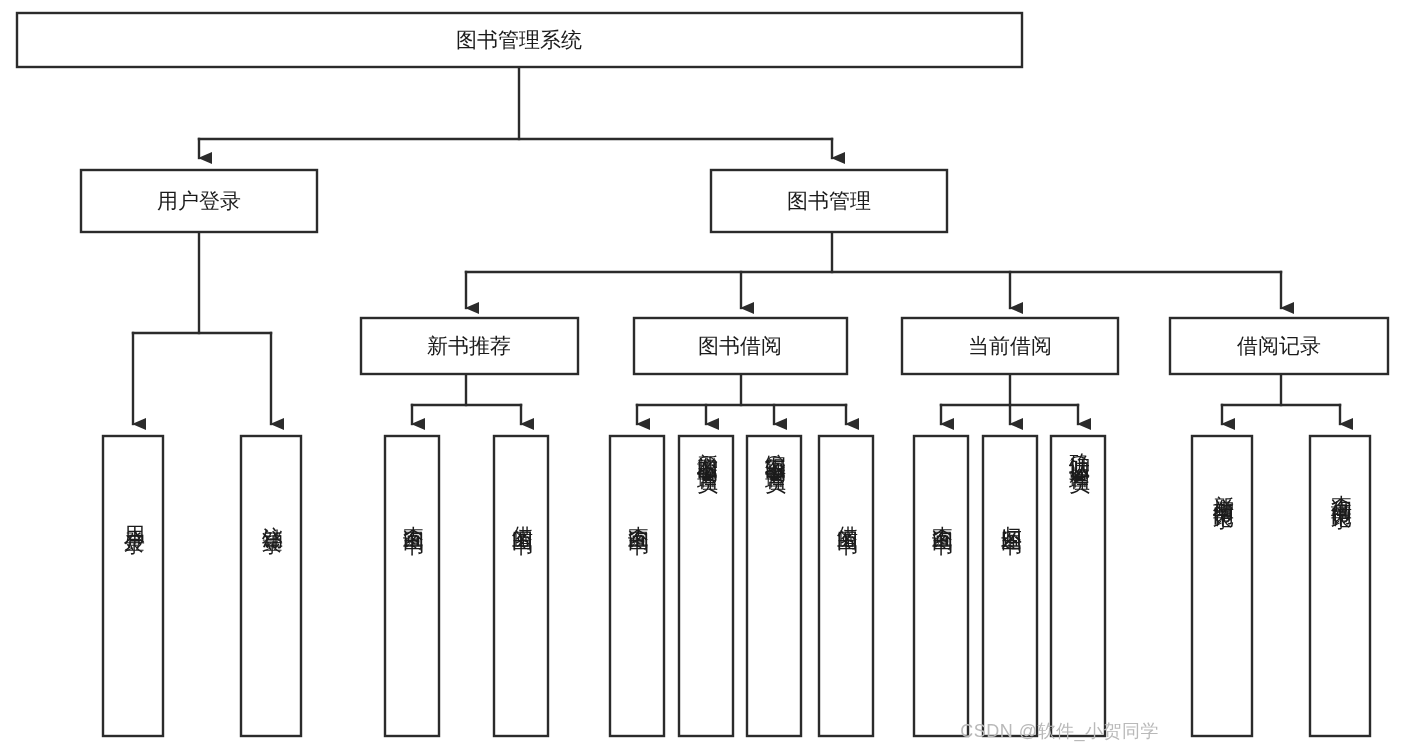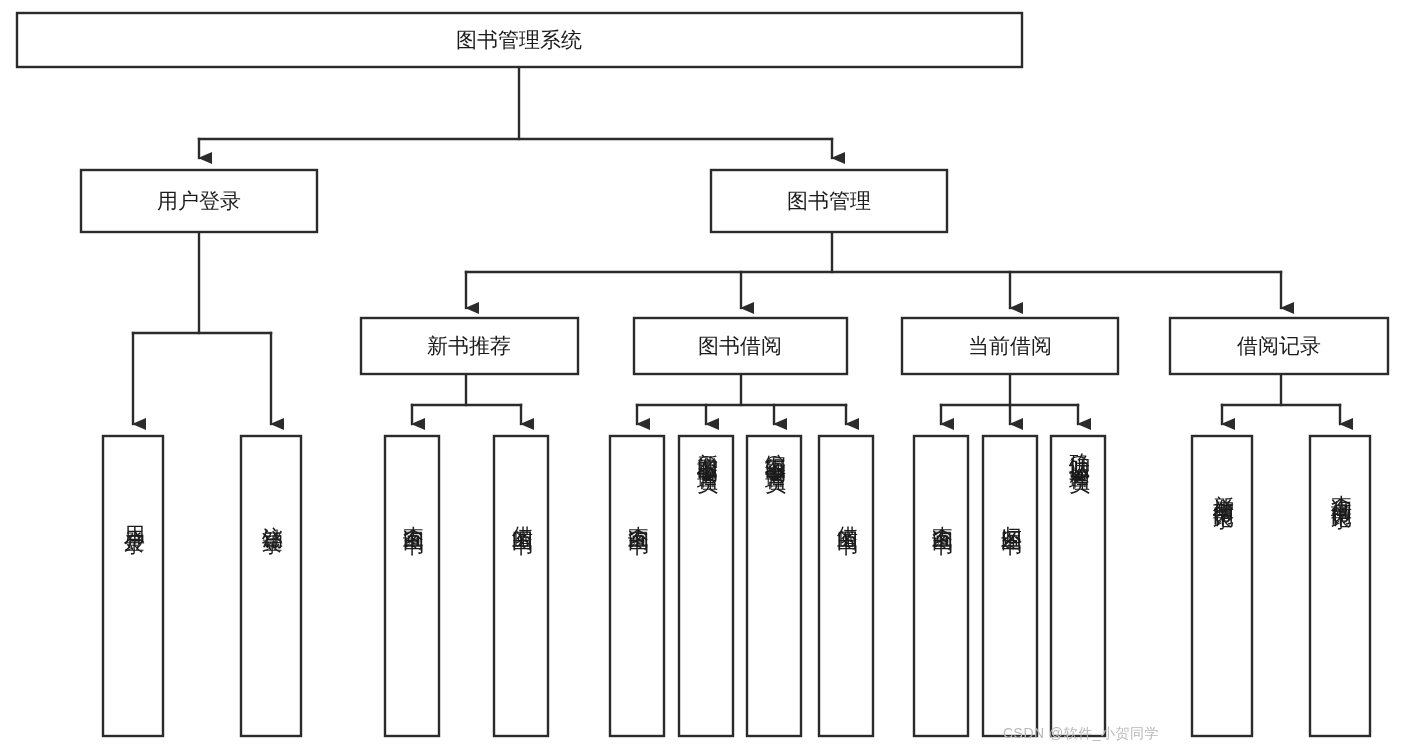--- a/index.html
+++ b/index.html
@@ -8,21 +8,21 @@
   #diagram-root{position:relative;width:1167px;height:747px;background:#fff;}
   svg#tree{position:absolute;left:0;top:0;width:1405px;height:747px;}
   .node-rect{fill:#ffffff;stroke:#2b2b2b;stroke-width:2.4;}
   .link-line{stroke:#2b2b2b;stroke-width:2.4;fill:none;stroke-linecap:square;}
   .arrow-head{fill:#2b2b2b;stroke:none;}
   .node-label{fill:#1b1b1b;font-family:"Liberation Sans","DejaVu Sans",sans-serif;
               font-size:21px;dominant-baseline:middle;}
   .node-label.h{text-anchor:middle;}
   .node-label.v{text-anchor:middle;writing-mode:tb;glyph-orientation-vertical:0;
                 letter-spacing:3px;}
-  .watermark{position:absolute;right:8px;bottom:4px;color:#b9b9b9;font-size:14px;
+  .watermark{position:absolute;right:8px;bottom:4px;color:#b9b9b9;font-size:18px;
              letter-spacing:.5px;font-family:"Liberation Sans","DejaVu Sans",sans-serif;
              white-space:nowrap;pointer-events:none;}
 </style>
 </head>
 <body>
 
 <div id="diagram-root">
 
   <svg id="tree" viewBox="0 0 1405 747">
     <defs>

